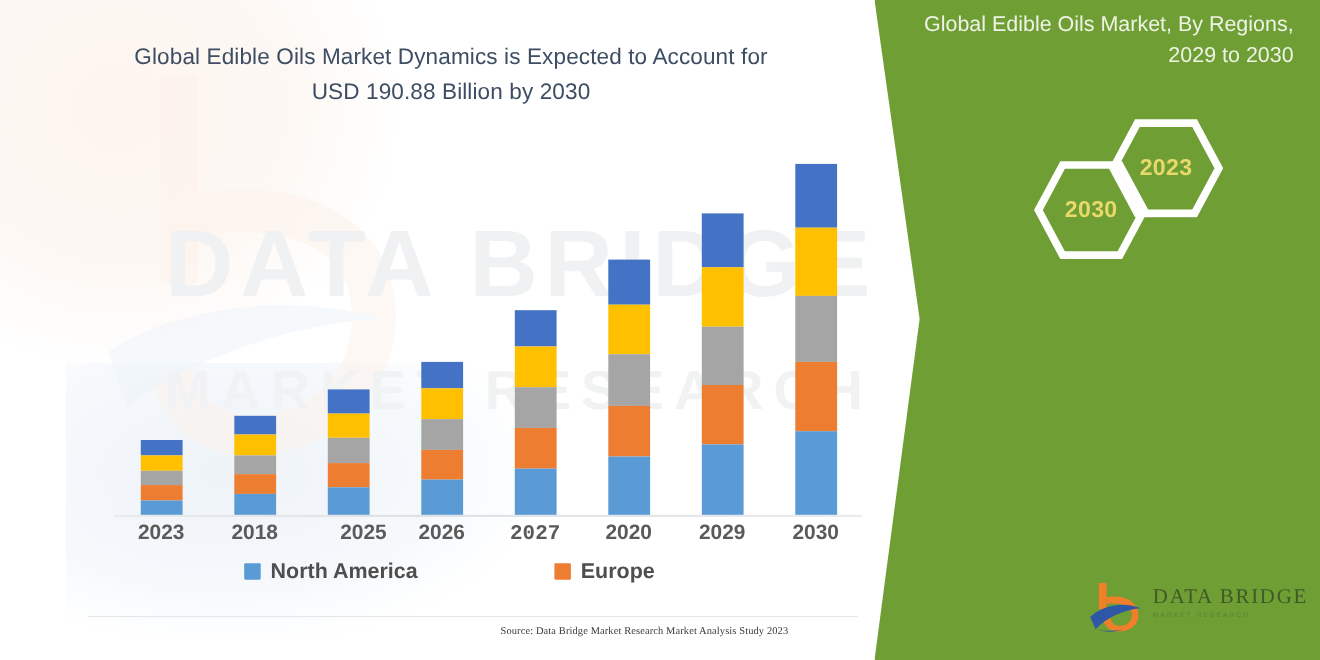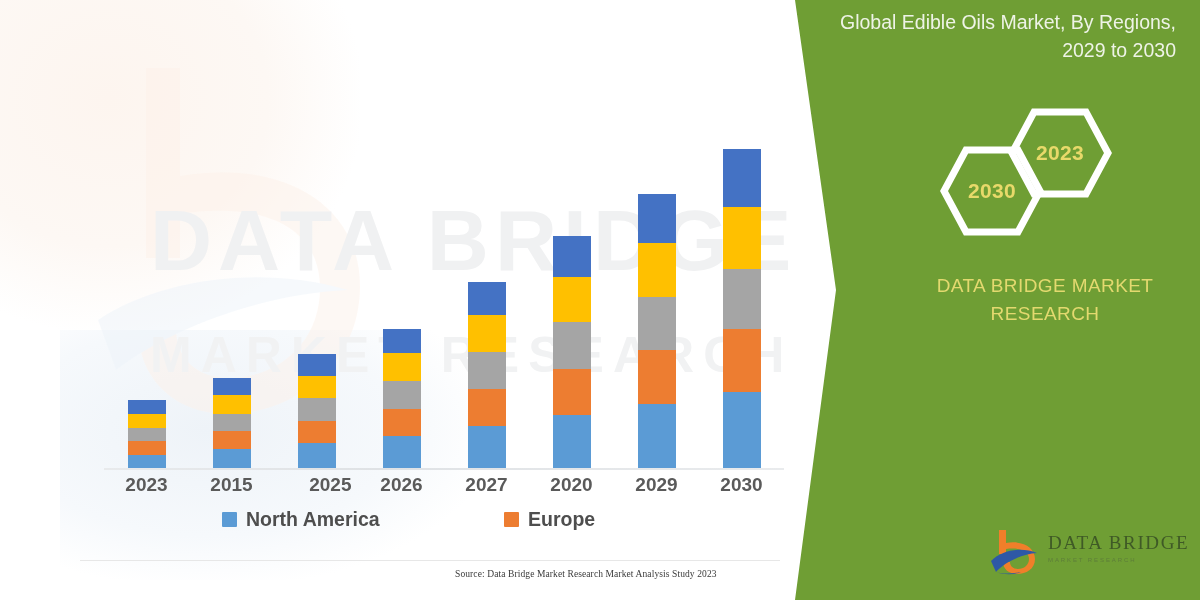--- a/index.html
+++ b/index.html
@@ -95,20 +95,24 @@
                C 188 320, 232 286, 232 230 C 232 176, 186 142, 92 156 Z" fill="#fdf2ea"></path>
       <path d="M10 262 C 70 222, 170 206, 260 232 C 176 236, 86 268, 28 312 Z" fill="#eef4fa"></path>
     </svg>
   </div>
 
   <div class="wm-text">
     <div class="wm-line1">DATA BRIDGE</div>
     <div class="wm-line2">MARKET RESEARCH</div>
   </div>
 
+  <div class="headline">
+    <div>Global Edible Oils Market Dynamics is Expected to Account for</div>
+    <div>USD 190.88 Billion by 2030</div>
+  </div>
 
   <div class="chart" id="chart">
     <div class="axis-line"></div>
   <div class="bar" style="left: 23.5px; height: 67.65px;">
         <div class="seg" style="background: rgb(68, 114, 196); height: 19.697%;"></div>
         <div class="seg" style="background: rgb(255, 192, 0); height: 21.2121%;"></div>
         <div class="seg" style="background: rgb(165, 165, 165); height: 19.697%;"></div>
         <div class="seg" style="background: rgb(237, 125, 49); height: 19.697%;"></div>
         <div class="seg" style="background: rgb(91, 155, 213); height: 19.697%;"></div>
       </div>
@@ -157,24 +161,24 @@
       <div class="bar" style="left: 618.5px; height: 318.775px;">
         <div class="seg" style="background: rgb(68, 114, 196); height: 18.0064%;"></div>
         <div class="seg" style="background: rgb(255, 192, 0); height: 19.6141%;"></div>
         <div class="seg" style="background: rgb(165, 165, 165); height: 18.6495%;"></div>
         <div class="seg" style="background: rgb(237, 125, 49); height: 19.9357%;"></div>
         <div class="seg" style="background: rgb(91, 155, 213); height: 23.7942%;"></div>
       </div>
     </div>
   <div class="x-labels" id="xlabels">
       <div class="x-lab" style="left: 7.5px;">2023</div>
-      <div class="x-lab" style="left: 92.5px;">2015</div>
+      <div class="x-lab" style="left: 92.5px;">2018</div>
       <div class="x-lab" style="left: 177.5px; text-align: right;">2025</div>
       <div class="x-lab" style="left: 262.5px;">2026</div>
-      <div class="x-lab" style="left: 347.5px;">2027</div>
+      <div class="x-lab" style="left: 347.5px; font-family: Liberation Mono, monospace;">2027</div>
       <div class="x-lab" style="left: 432.5px;">2020</div>
       <div class="x-lab" style="left: 517.5px;">2029</div>
       <div class="x-lab" style="left: 602.5px;">2030</div>
     </div>
 
   <div class="legend" id="legend">
       <div class="leg-item" style="left: 118px;">
         <span class="leg-swatch" style="background: rgb(91, 155, 213);"></span>
         <span class="leg-text">North America</span>
       </div>
@@ -202,24 +206,20 @@
       <span>2023</span>
     </div>
     <div class="hex hex-2030">
       <svg viewBox="0 0 104 90" xmlns="http://www.w3.org/2000/svg">
         <polygon points="26,4 78,4 100,45 78,86 26,86 4,45" fill="none" stroke="#ffffff" stroke-width="7"></polygon>
       </svg>
       <span>2030</span>
     </div>
   </div>
 
-  <div class="dbmr">
-    <div>DATA BRIDGE MARKET</div>
-    <div>RESEARCH</div>
-  </div>
 
   <div class="logo">
     <div class="logo-mark">
       <svg viewBox="0 0 52 48" xmlns="http://www.w3.org/2000/svg">
         <path d="M9 2 L16 2 L16 26 L9 26 Z" fill="#f07f2a"></path>
         <path d="M16 15 C 33 12, 45 20, 45 31 C 45 41, 36 46, 27 46
                  C 19 46, 13 41, 13 34 L 20 34 C 20 38, 23 41, 28 41
                  C 34 41, 39 37, 39 31 C 39 24, 31 19, 16 21 Z" fill="#f07f2a"></path>
         <path d="M1 33 C 11 23, 30 18, 47 25 C 32 26, 15 34, 6 44 Z" fill="#2e58a6"></path>
         <path d="M6 44 C 14 47, 24 47, 31 44 C 22 46, 13 46, 6 44 Z" fill="#2e58a6"></path>

